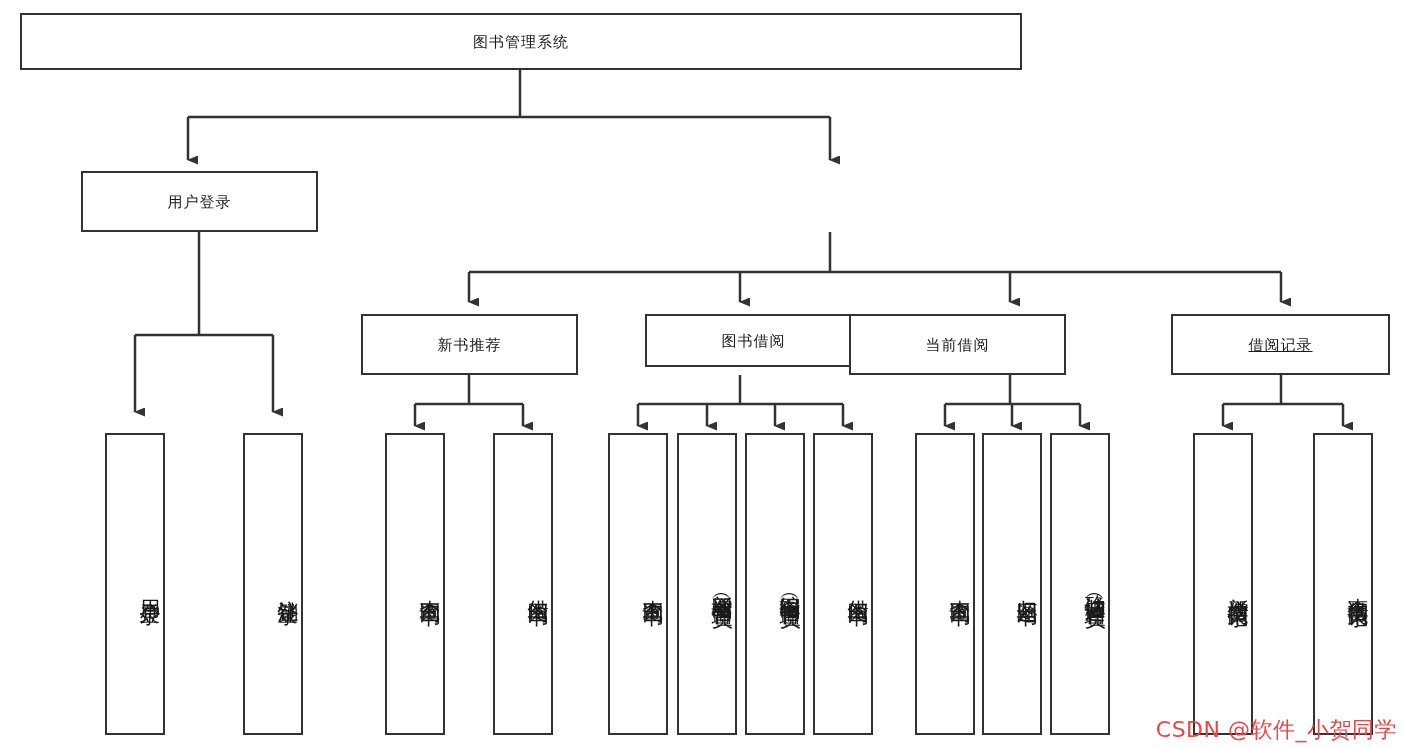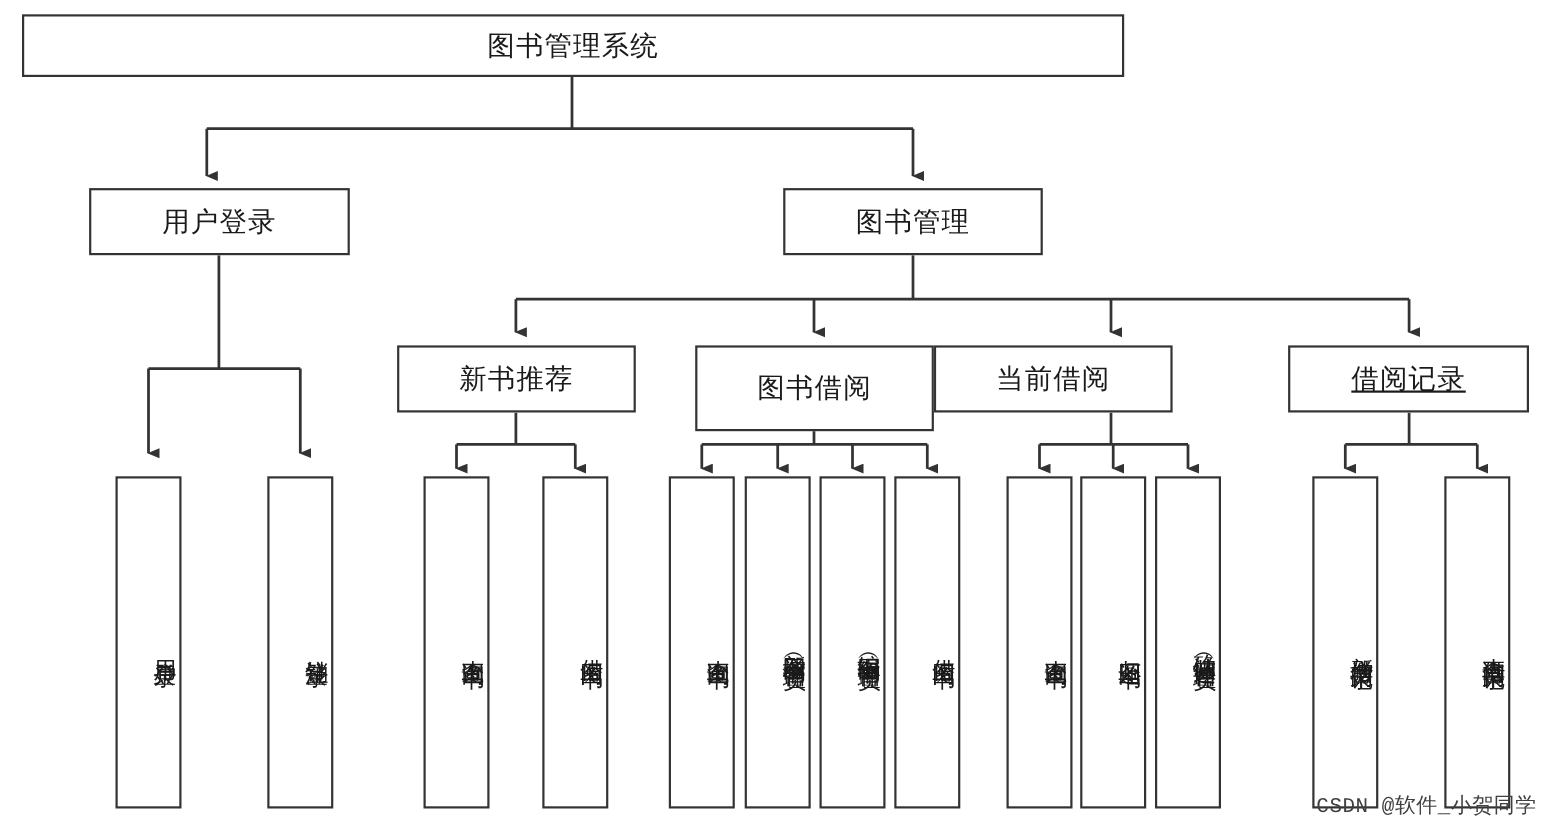--- a/index.html
+++ b/index.html
@@ -31,44 +31,43 @@
     border: 2.5px solid #333333;
     background: #ffffff;
     color: #1a1a1a;
     display: flex;
     align-items: center;
     justify-content: center;
     text-align: center;
     z-index: 2;
   }
   .node.h {
-    font-size: 25px;
+    font-size: 15px;
     line-height: 1.2;
     letter-spacing: 1px;
   }
   .node.v {
     font-size: 21px;
     line-height: 1.25;
     letter-spacing: 2px;
     writing-mode: vertical-rl;
     text-orientation: upright;
     padding-top: 6px;
     align-items: flex-start;
     justify-content: center;
   }
   .watermark {
     position: absolute;
     right: 8px;
     bottom: 2px;
-    font-size: 19px;
-    color: #404040;
+    font-size: 22px;
+    color: #ef4444;
     white-space: nowrap;
     z-index: 5;
     letter-spacing: 0.5px;
-    font-family: Liberation Mono, monospace;
   }
 </style>
 </head>
 <body>
 
 <div id="canvas">
 
   <svg id="edges" viewBox="0 0 1405 747">
     <defs>
       <marker id="arw" markerWidth="10" markerHeight="11" refX="4.5" refY="10" orient="auto" markerUnits="userSpaceOnUse">
@@ -120,28 +119,25 @@
     </g>
   </svg>
 
   <div class="node h" style="left:20px; top:13px; width:1002px; height:57px;">
     <span>图书管理系统</span>
   </div>
 
   <div class="node h" style="left:81px; top:171px; width:237px; height:61px;">
     <span>用户登录</span>
   </div>
-  <div class="node h" style="left:712px; top:171px; width:236px; height:61px;">
-    <span>图书管理</span>
-  </div>
 
   <div class="node h" style="left:361px; top:314px; width:217px; height:61px;">
     <span>新书推荐</span>
   </div>
-  <div class="node h" style="left:632px; top:314px; width:217px; height:78px;">
+  <div class="node h" style="left:645px; top:314px; width:217px; height:53px;">
     <span>图书借阅</span>
   </div>
   <div class="node h" style="left:849px; top:314px; width:217px; height:61px;">
     <span>当前借阅</span>
   </div>
   <div class="node h" style="left:1171px; top:314px; width:219px; height:61px;text-decoration:underline;">
     <span>借阅记录</span>
   </div>
 
   <div class="node v" style="left:105px; top:433px; width:60px; height:302px;">

